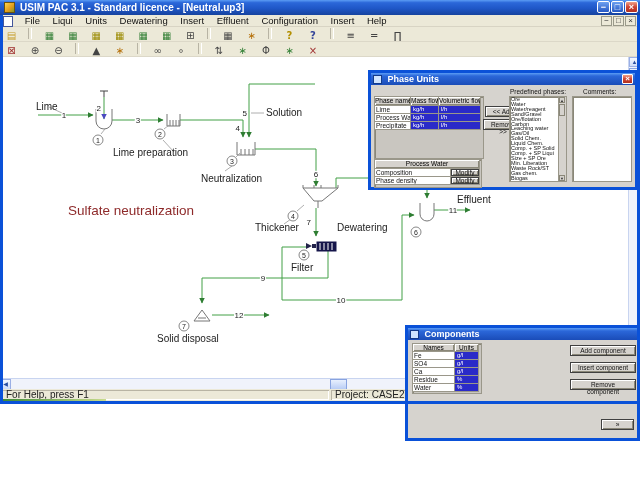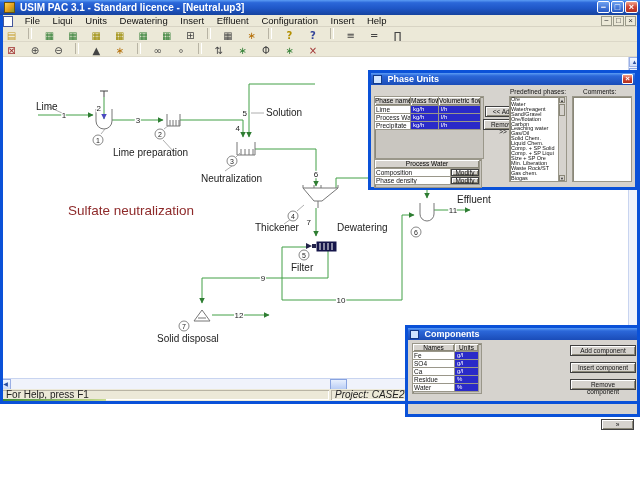--- a/index.html
+++ b/index.html
@@ -300,21 +300,21 @@
       <div class="abs sb-thumb" style="left:0;top:11px;width:11px;height:40px;"></div>
     </div>
     <div id="hscroll" class="abs">
       <div class="abs sb-btn" style="left:0;top:0;height:11px;">◀</div>
       <div class="abs sb-btn" style="right:0;top:0;height:11px;">▶</div>
       <div class="abs sb-thumb" style="left:330px;top:0;width:17px;height:11px;"></div>
     </div>
 
     <div id="statusbar" class="abs">
       <div class="abs pane" style="left:2px;width:327px;">For Help, press F1</div>
-      <div class="abs pane" style="left:331px;width:100px;font-style:italic;">Project: CASE2</div>
+      <div class="abs pane" style="left:331px;width:100px;">Project: CASE2</div>
       <div class="abs pane" style="left:433px;width:204px;"></div>
     </div>
     <div id="progress-sliver" class="abs"></div>
 
     <div class="abs xp-border" style="left:0;top:15px;width:3px;height:389px;"></div>
     <div class="abs xp-border" style="right:0;top:15px;width:3px;height:389px;"></div>
     <div class="abs xp-border" style="left:0;top:401px;width:640px;height:3px;"></div>
   </div>
 
   <div class="abs toolwin" style="left:368px;top:70px;width:270px;height:120px;">
@@ -393,21 +393,21 @@
       </div>
       <div class="mt-row">
         <div class="mt-cell mt-name" style="width:76px;height:8px;">Phase density</div>
         <div class="mt-cell" style="width:29px;height:8px;background:#d6d3ce;">
           <div class="pushbtn" style="position:static;width:28px;height:7px;line-height:6px;">Modify</div>
         </div>
       </div>
     </div>
   </div>
 
-  <div class="abs toolwin" style="left:405px;top:325px;width:235px;height:92px;z-index:6;">
+  <div class="abs toolwin" style="left:405px;top:325px;width:235px;height:116px;z-index:6;">
     <div class="tw-titlebar">
       <span class="tw-icon"></span>
       <span>Components</span>
     </div>
 
     <div class="mini-table" style="left:4px;top:15px;width:68px;height:49px;">
       <div class="mt-row">
         <div class="mt-cell mt-head" style="width:42px;height:8px;">Names</div>
         <div class="mt-cell mt-head" style="width:24px;height:8px;">Units</div>
       </div>

